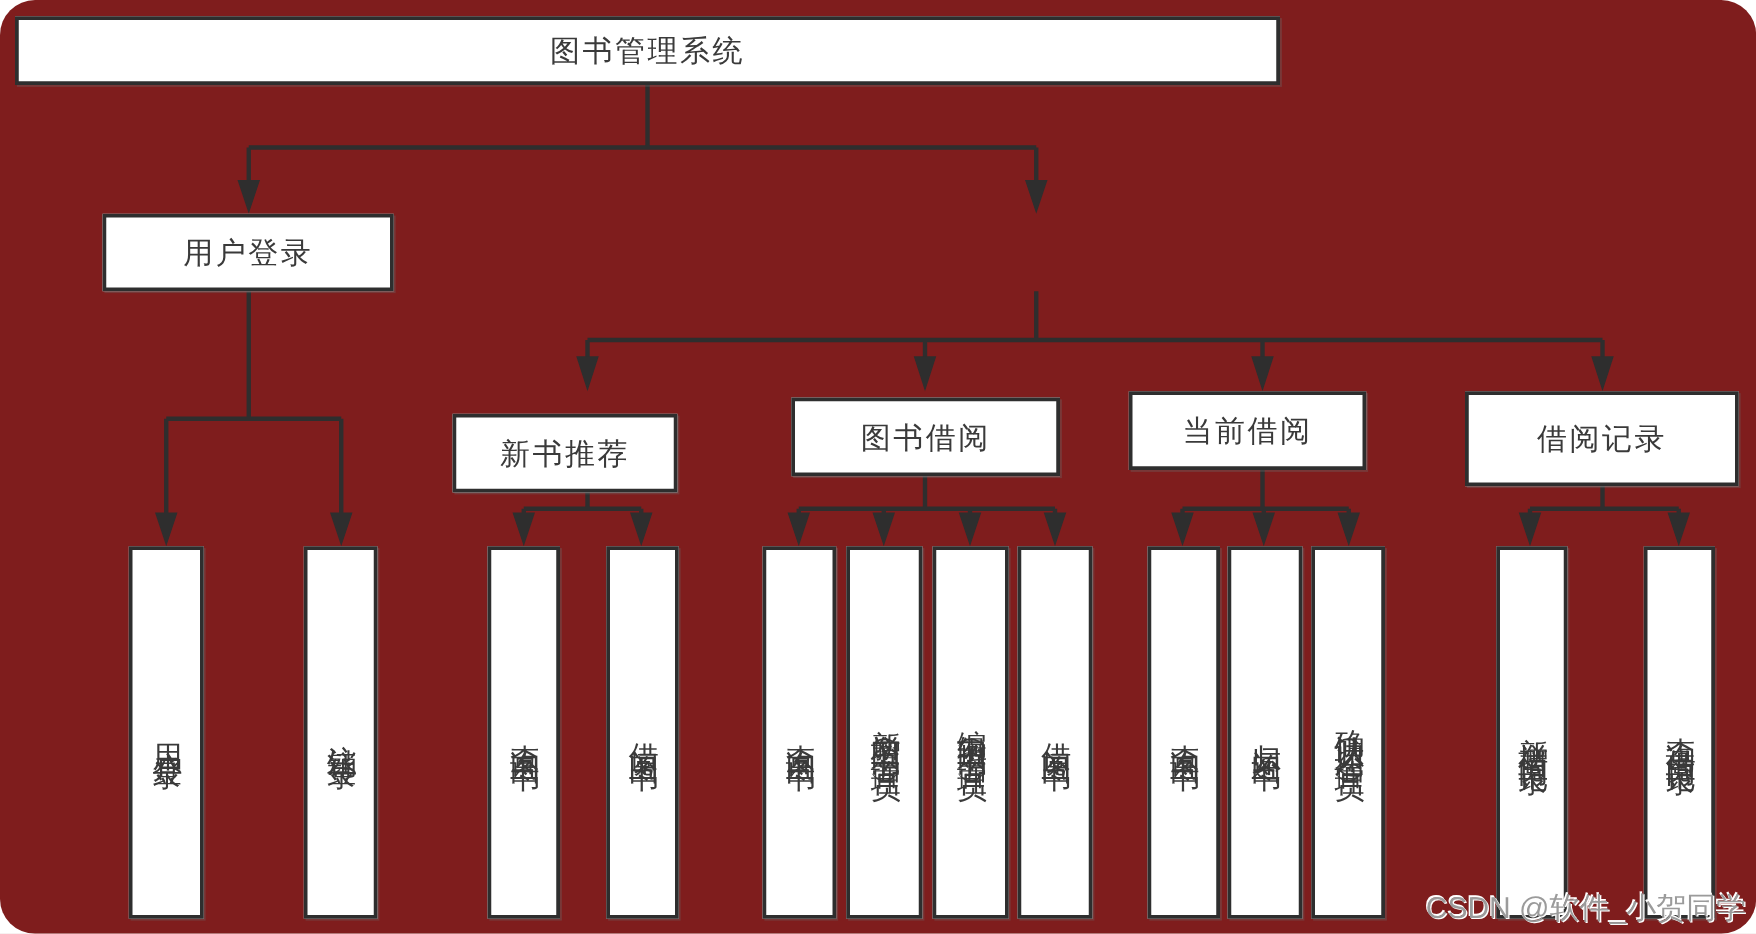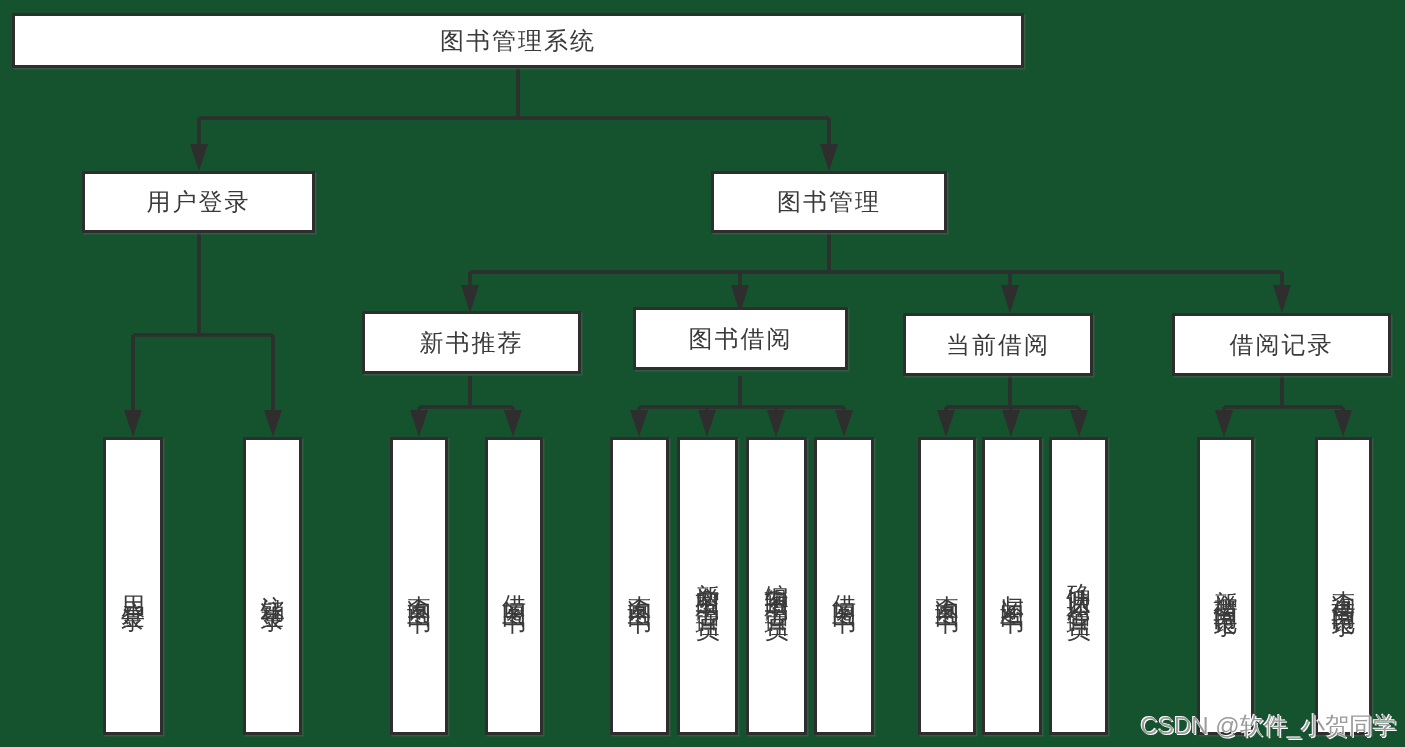--- a/index.html
+++ b/index.html
@@ -1,22 +1,23 @@
 <!DOCTYPE html>
 <html><head>
 <meta charset="utf-8">
 <style>
   html, body { margin: 0; padding: 0; background: #ffffff; }
   #stage {
     position: relative;
     width: 1405px;
     height: 747px;
-    background: #14532d;
+    background: #7f1d1d;
     font-family: "Liberation Sans", sans-serif;
     overflow: hidden;
+    border-radius: 28px;
   }
   #connectors {
     position: absolute;
     left: 0; top: 0;
     width: 1405px; height: 747px;
     z-index: 1;
   }
   .hbox {
     position: absolute;
     box-sizing: border-box;
@@ -55,24 +56,24 @@
     color: #3a3a3a;
     white-space: nowrap;
     line-height: 1;
   }
   
   #box-root            { left: 12px;   top: 13px;  width: 1012px; height: 55px; }
   
   #box-user-login      { left: 82px;   top: 171px; width: 233px;  height: 62px; }
   #box-book-mgmt       { left: 711px;  top: 171px; width: 236px;  height: 62px; }
   
-  #box-new-books       { left: 362px;  top: 311px; width: 219px;  height: 63px; }
-  #box-book-borrow     { left: 633px;  top: 307px; width: 215px;  height: 63px; }
+  #box-new-books       { left: 362px;  top: 331px; width: 180px;  height: 63px; }
+  #box-book-borrow     { left: 633px;  top: 318px; width: 215px;  height: 63px; }
   #box-current-borrow  { left: 903px;  top: 313px; width: 190px;  height: 63px; }
-  #box-borrow-records  { left: 1172px; top: 313px; width: 219px;  height: 63px; }
+  #box-borrow-records  { left: 1172px; top: 313px; width: 219px;  height: 76px; }
   
   #leaf-user-login     { left: 103px;  width: 60px; }
   #leaf-logout         { left: 243px;  width: 59px; }
   #leaf-nb-query       { left: 390px;  width: 58px; }
   #leaf-nb-borrow      { left: 485px;  width: 58px; }
   #leaf-bw-query       { left: 610px;  width: 59px; }
   #leaf-bw-add         { left: 677px;  width: 61px; }
   #leaf-bw-edit        { left: 746px;  width: 61px; }
   #leaf-bw-borrow      { left: 814px;  width: 60px; }
   #leaf-cur-query      { left: 918px;  width: 58px; }
@@ -136,23 +137,20 @@
     </g>
   </svg>
 
   <div class="hbox" id="box-root">
     <span class="label">图书管理系统</span>
   </div>
 
   <div class="hbox" id="box-user-login">
     <span class="label">用户登录</span>
   </div>
-  <div class="hbox" id="box-book-mgmt">
-    <span class="label">图书管理</span>
-  </div>
 
   <div class="hbox" id="box-new-books">
     <span class="label">新书推荐</span>
   </div>
   <div class="hbox" id="box-book-borrow">
     <span class="label">图书借阅</span>
   </div>
   <div class="hbox" id="box-current-borrow">
     <span class="label">当前借阅</span>
   </div>

